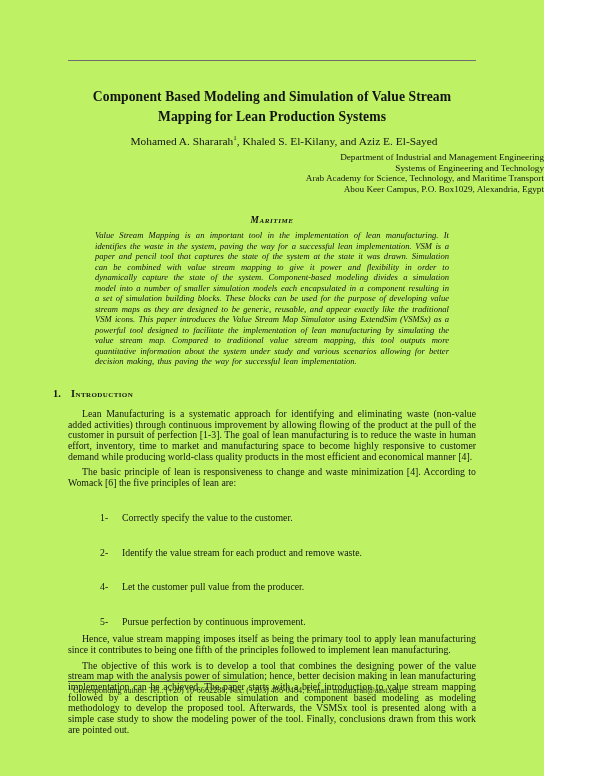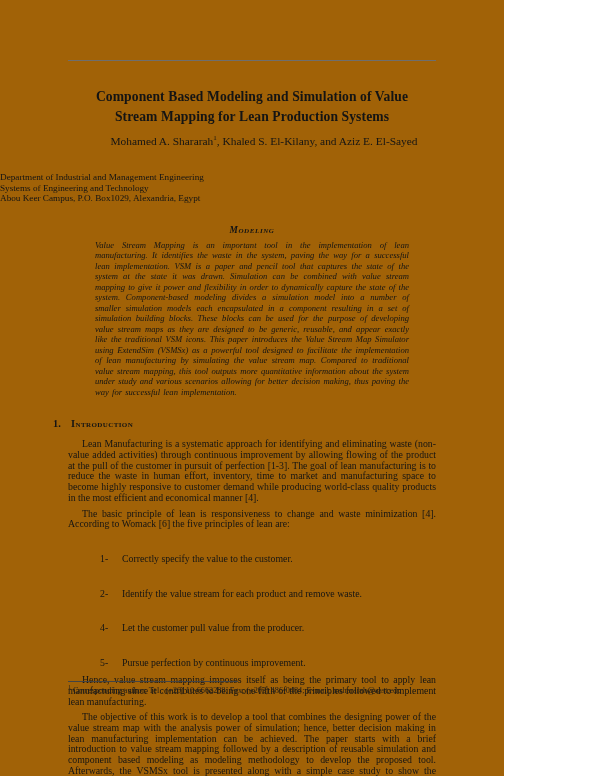--- a/index.html
+++ b/index.html
@@ -2,23 +2,23 @@
 <html><head>
 <meta charset="utf-8">
 <style>
   html, body {
     margin: 0;
     padding: 0;
     background: #ffffff;
   }
   .page {
     position: relative;
-    width: 504px;
+    width: 544px;
     height: 776px;
-    background: #a16207;
+    background: #bef264;
     font-family: "Liberation Serif", "DejaVu Serif", serif;
     color: #141414;
     overflow: hidden;
   }
   .top-rule {
     margin: 60px 68px 0 68px;
     border: none;
     border-top: 1.4px solid #6e6e6e;
     height: 0;
   }
@@ -36,22 +36,22 @@
     font-size: 11.4px;
     line-height: 13px;
     margin-left: 24px;
   }
   .authors sup {
     font-size: 7px;
     vertical-align: super;
     line-height: 0;
   }
   .affiliation {
-    margin-top: 24px;
-    text-align: left;
+    margin-top: 4px;
+    text-align: right;
     font-size: 9.2px;
     line-height: 10.6px;
   }
   .abstract-heading {
     margin-top: 21px;
     text-align: center;
     font-size: 9.4px;
     font-weight: bold;
     font-style: italic;
     font-variant: small-caps;
@@ -133,24 +133,25 @@
 
   <hr class="top-rule">
 
   <h1 class="title">Component Based Modeling and Simulation of Value Stream Mapping for Lean Production Systems</h1>
 
   <div class="authors"><span>Mohamed A. Shararah</span><sup>1</sup><span>, Khaled S. El-Kilany, and Aziz E. El-Sayed</span></div>
 
   <div class="affiliation">
     <div>Department of Industrial and Management Engineering</div>
     <div>Systems of Engineering and Technology</div>
+    <div>Arab Academy for Science, Technology, and Maritime Transport</div>
     <div>Abou Keer Campus, P.O. Box1029, Alexandria, Egypt</div>
   </div>
 
-  <div class="abstract-heading">Modeling</div>
+  <div class="abstract-heading">Maritime</div>
 
   <p class="abstract-body">Value Stream Mapping is an important tool in the implementation of lean manufacturing. It identifies the waste in the system, paving the way for a successful lean implementation. VSM is a paper and pencil tool that captures the state of the system at the state it was drawn. Simulation can be combined with value stream mapping to give it power and flexibility in order to dynamically capture the state of the system. Component-based modeling divides a simulation model into a number of smaller simulation models each encapsulated in a component resulting in a set of simulation building blocks. These blocks can be used for the purpose of developing value stream maps as they are designed to be generic, reusable, and appear exactly like the traditional VSM icons. This paper introduces the Value Stream Map Simulator using ExtendSim (VSMSx) as a powerful tool designed to facilitate the implementation of lean manufacturing by simulating the value stream map. Compared to traditional value stream mapping, this tool outputs more quantitative information about the system under study and various scenarios allowing for better decision making, thus paving the way for successful lean implementation.</p>
 
   <div class="section-heading"><span class="sec-num">1.</span><span class="sc">Introduction</span></div>
 
   <p class="body">Lean Manufacturing is a systematic approach for identifying and eliminating waste (non-value added activities) through continuous improvement by allowing flowing of the product at the pull of the customer in pursuit of perfection [1-3]. The goal of lean manufacturing is to reduce the waste in human effort, inventory, time to market and manufacturing space to become highly responsive to customer demand while producing world-class quality products in the most efficient and economical manner [4].</p>
 
   <p class="body tight">The basic principle of lean is responsiveness to change and waste minimization [4]. According to Womack [6] the five principles of lean are:</p>
 
   <ol class="lean-list">

